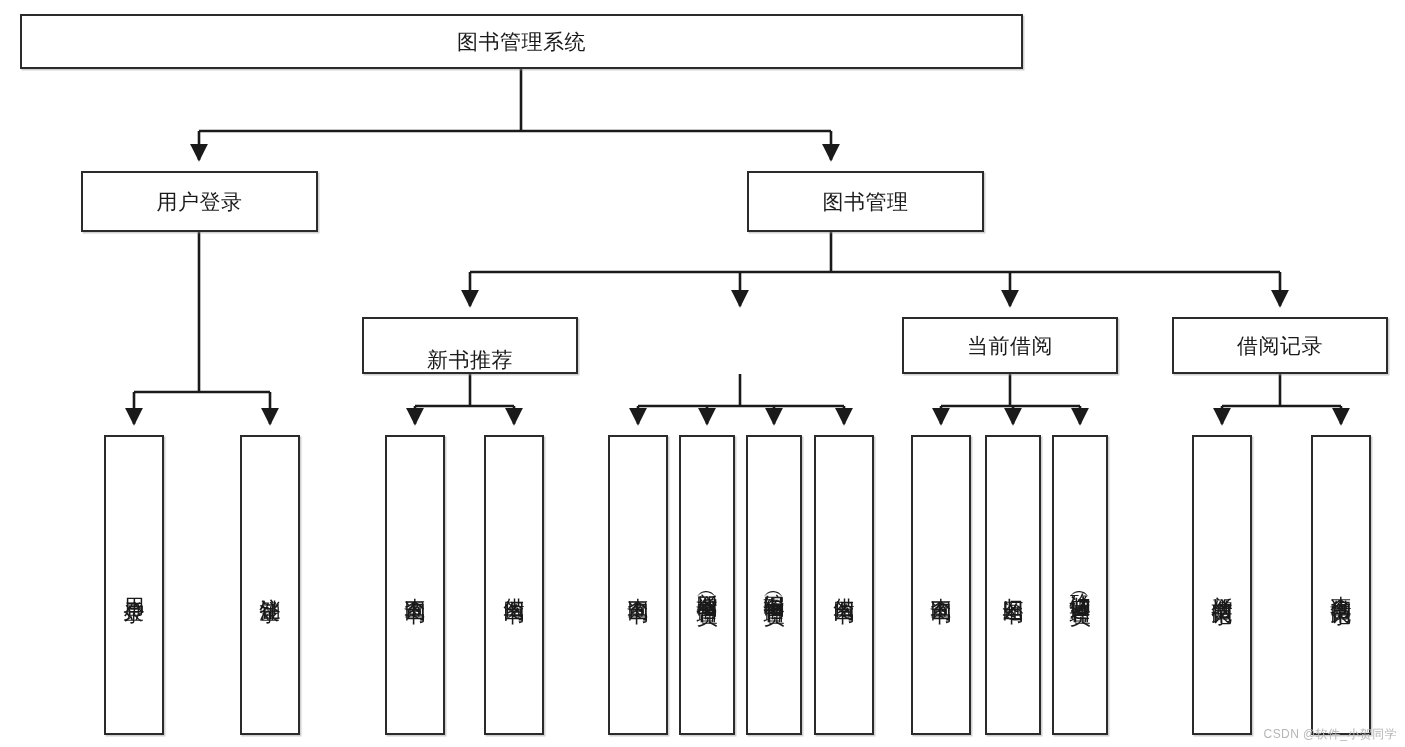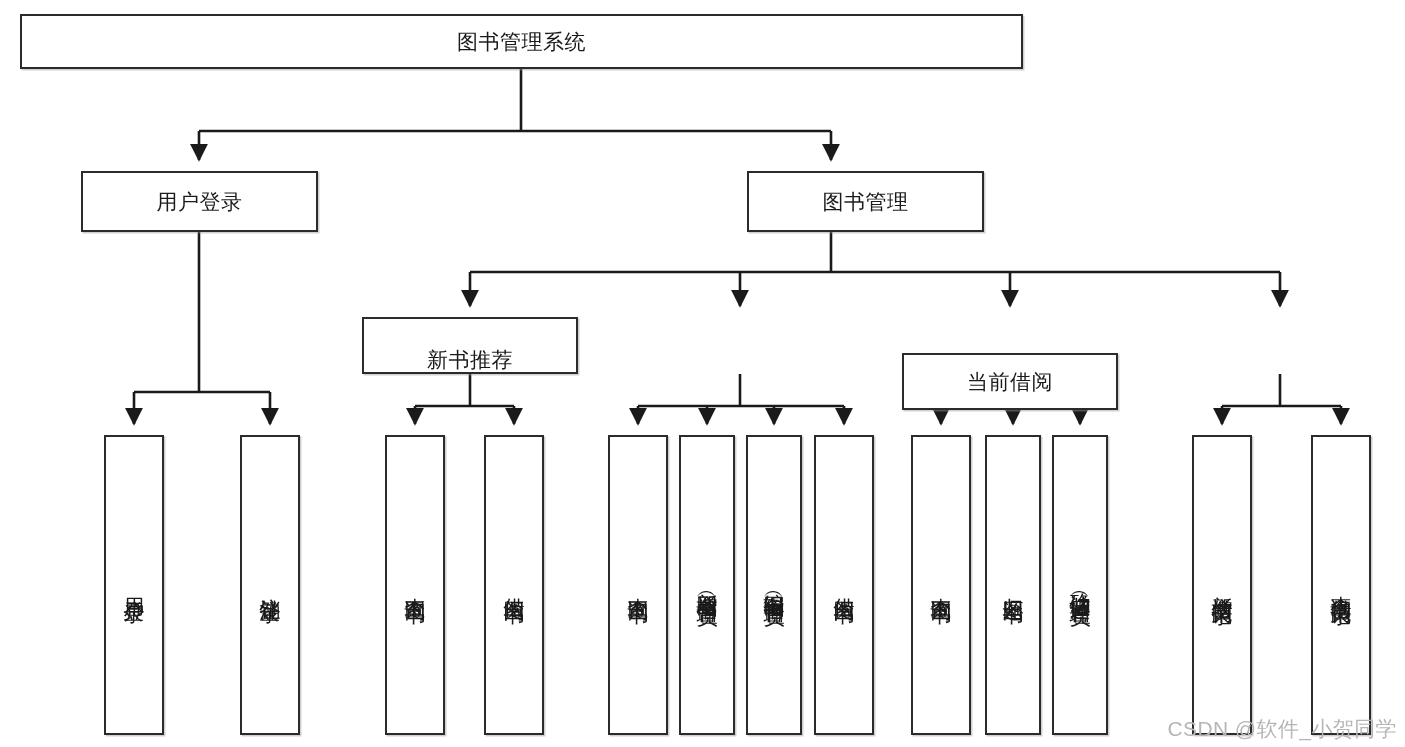--- a/index.html
+++ b/index.html
@@ -53,21 +53,21 @@
     writing-mode: vertical-rl;
     text-orientation: upright;
     font-size: 21px;
     letter-spacing: 2px;
     line-height: 1.05;
   }
   .watermark {
     position: absolute;
     right: 8px;
     bottom: 4px;
-    font-size: 21px;
+    font-size: 12px;
     color: #b6b6b6;
     z-index: 5;
     white-space: nowrap;
     letter-spacing: 0.4px;
   }
 </style>
 </head>
 <body>
 
 <div id="diagram-root">
@@ -129,22 +129,25 @@
   <div class="node horiz" style="left:81px; top:171px; width:237px; height:61px;">
     <span class="label">用户登录</span>
   </div>
   <div class="node horiz" style="left:747px; top:171px; width:237px; height:61px;">
     <span class="label">图书管理</span>
   </div>
 
   <div class="node horiz" style="left:362px; top:317px; width:216px; height:57px;align-items:flex-end;">
     <span class="label">新书推荐</span>
   </div>
-  <div class="node horiz" style="left:902px; top:317px; width:216px; height:57px;margin-top:36px;">
+  <div class="node horiz" style="left:902px; top:317px; width:216px; height:57px;">
     <span class="label">当前借阅</span>
+  </div>
+  <div class="node horiz" style="left:1172px; top:317px; width:216px; height:57px;">
+    <span class="label">借阅记录</span>
   </div>
 
   <div class="node vert" style="left:104px; top:435px; width:60px; height:300px;">
     <span class="label">用户登录</span>
   </div>
   <div class="node vert" style="left:240px; top:435px; width:60px; height:300px;">
     <span class="label">注销登录</span>
   </div>
 
   <div class="node vert" style="left:385px; top:435px; width:60px; height:300px;">

